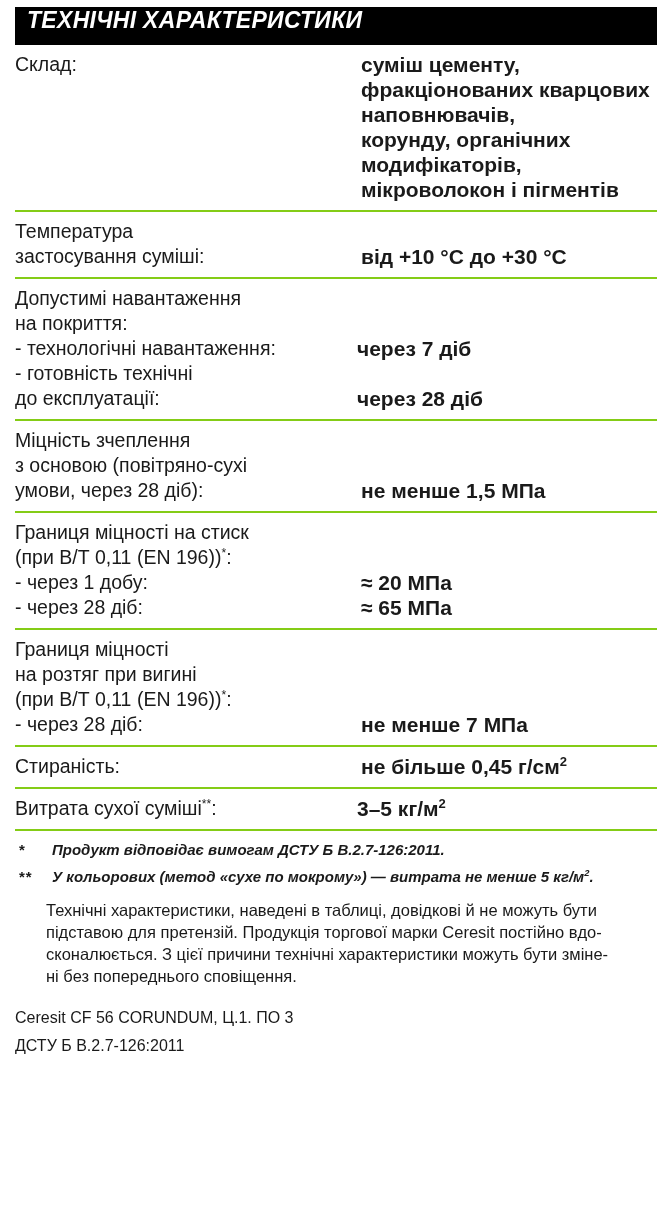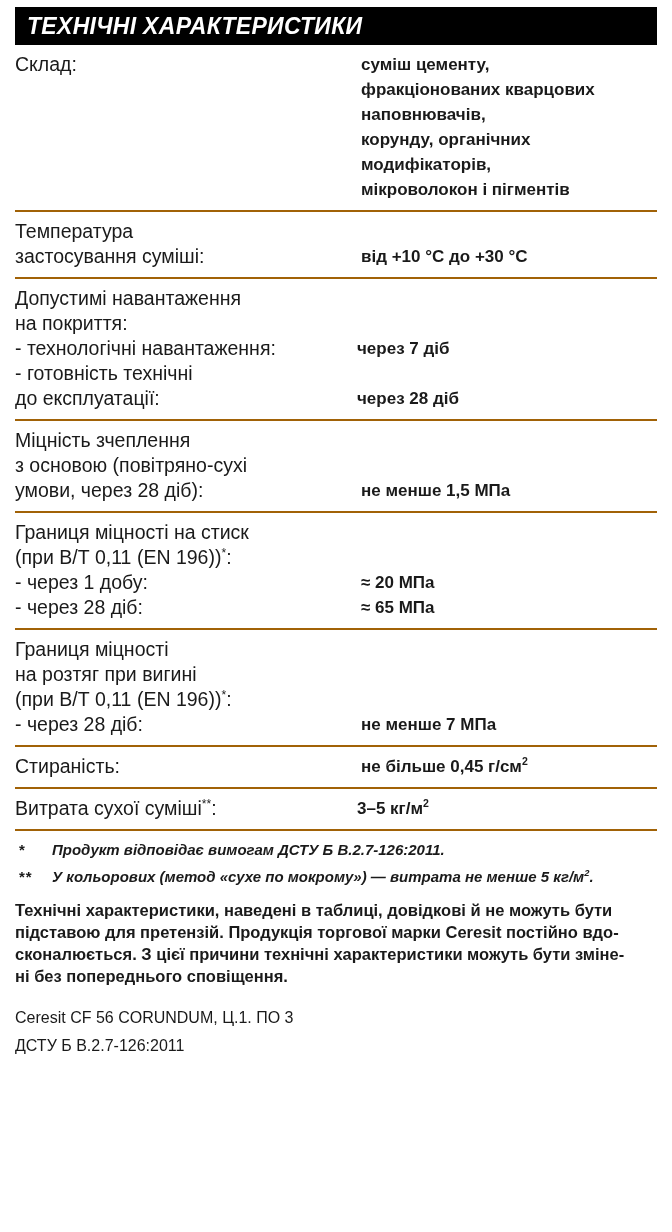--- a/index.html
+++ b/index.html
@@ -21,21 +21,20 @@
     box-sizing: border-box;
     padding: 0 15px;
   }
 
   
   .header-bar {
     background: #000000;
     height: 38px;
     margin-top: 7px;
     display: flex;
-    align-items: center;
     padding-left: 12px;
     box-sizing: border-box;
   }
   .header-bar .title {
     color: #ffffff;
     font-size: 23px;
     font-weight: bold;
     font-style: italic;
     letter-spacing: 0.3px;
     white-space: nowrap;
@@ -43,32 +42,32 @@
 
   
   .spec-table {
     width: 642px;
     border-collapse: collapse;
     table-layout: fixed;
   }
   .spec-row > td {
     vertical-align: top;
     padding: 7px 0 8px 0;
-    border-bottom: 2px solid #a16207;
+    border-bottom: 2px solid #84cc16;
   }
   .col-label {
     width: 330px;
     font-size: 19.5px;
     line-height: 25px;
     font-weight: normal;
     padding-right: 6px;
   }
   .col-value {
     width: 312px;
-    font-size: 17px;
+    font-size: 21px;
     line-height: 25px;
     font-weight: bold;
     margin-top: 16px;
   }
   .col-value.v-bottom {
     vertical-align: bottom;
   }
   .line { display: block; white-space: nowrap; }
   sup {
     font-size: 0.62em;
@@ -99,22 +98,23 @@
     letter-spacing: 1px;
   }
   .fn-body { flex: 1; font-style: italic; }
   .fn-body .fn-line { display: block; }
 
   
   .disclaimer {
     margin-top: 12px;
     font-size: 16.5px;
     line-height: 22px;
-    font-weight: bold;
+    font-weight: normal;
     text-align: justify;
+    margin-left: 31px;
   }
   .disclaimer .d-line { display: block; white-space: nowrap; }
 
   
   .product {
     margin-top: 17px;
     font-size: 16px;
     line-height: 28px;
     font-weight: normal;
   }

